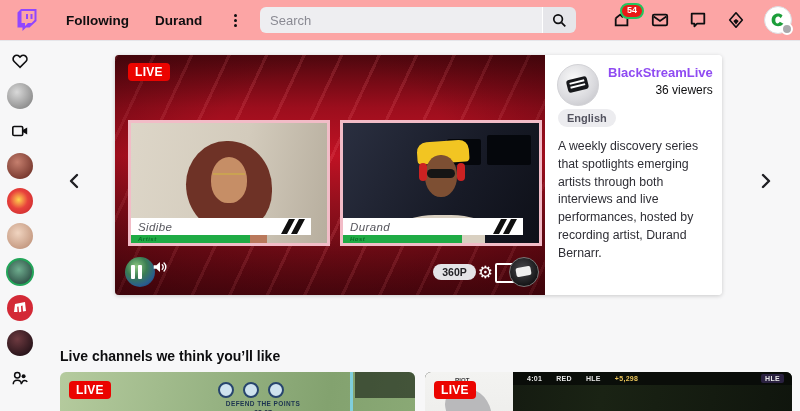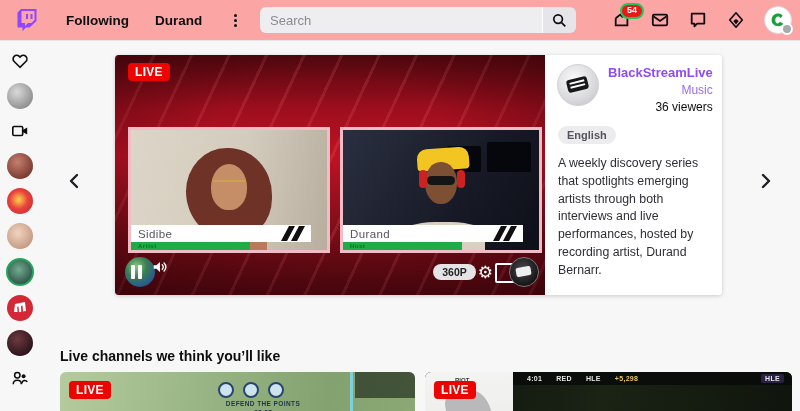--- a/index.html
+++ b/index.html
@@ -45,21 +45,21 @@
 
   
   .player{position:relative;width:430px;height:240px;flex:0 0 auto;overflow:hidden;cursor:pointer;
      background:
       repeating-linear-gradient(115deg,rgba(255,120,130,.16) 0 3px,transparent 3px 34px),
       linear-gradient(180deg,#4f070e 0%,#9c0e1d 22%,#c01224 42%,#93101d 62%,#6e0b15 82%,#4e070f 100%);}
   .player .dim{position:absolute;inset:0;background:radial-gradient(ellipse at 50% 40%,transparent 40%,rgba(40,0,5,.45));}
   .livebadge{background:#eb0400;color:#fff;font-weight:700;font-size:12px;border-radius:4px;
       padding:2px 7px;letter-spacing:.3px;}
   .player .livebadge{position:absolute;left:13px;top:8px;}
-  .cam{position:absolute;top:72px;width:196px;height:120px;border:3px solid #f2bcc7;background:#222;overflow:hidden;}
+  .cam{position:absolute;top:65px;width:196px;height:120px;border:3px solid #f2bcc7;background:#222;overflow:hidden;font-style:italic;}
   .cam.l{left:13px;} .cam.r{left:225px;}
   .cam.l .bg{position:absolute;inset:0;background:linear-gradient(100deg,#ddd6c8 0%,#d3cbbc 55%,#b7ae9e 100%);}
   .cam.r .bg{position:absolute;inset:0;background:linear-gradient(120deg,#2a2f40 0%,#171a26 60%,#0e1018 100%);}
   .mon{position:absolute;background:#05070c;border-radius:2px;}
   .hair{position:absolute;left:55px;top:18px;width:86px;height:92px;border-radius:48% 52% 46% 54%;background:#6e3226;}
   .face{position:absolute;left:80px;top:34px;width:36px;height:46px;border-radius:50% 50% 46% 46%;background:#c68e66;}
   .glasses{position:absolute;left:82px;top:50px;width:32px;height:7px;border-top:2px solid #caa84e;opacity:.8;}
   .torso{position:absolute;left:62px;top:96px;width:74px;height:30px;border-radius:40% 40% 0 0;background:#b9795c;}
   .cap{position:absolute;left:74px;top:18px;width:52px;height:22px;border-radius:10px 10px 4px 4px;background:#f2c522;transform:rotate(-4deg);}
   .face2{position:absolute;left:82px;top:32px;width:32px;height:42px;border-radius:48%;background:#7d4f33;}
@@ -315,21 +315,20 @@
         </div>
       </div>
     </div>
 
     <div class="info">
       <div class="chan-avatar">
           <i></i>
         </div>
       <div class="chan-meta">
         <div class="chan-name">BlackStreamLive</div>
-        <div class="chan-cat">Music</div>
         <div class="chan-view">36 viewers</div>
       </div>
       <span class="tagpill">English</span>
       <div class="chan-desc">A weekly discovery series that spotlights emerging artists through both interviews and live performances, hosted by recording artist, Durand Bernarr.</div>
     </div>
   </div>
 
   <h2 class="section-title">Live channels we think you’ll like</h2>
 
   <div class="thumbrow">

